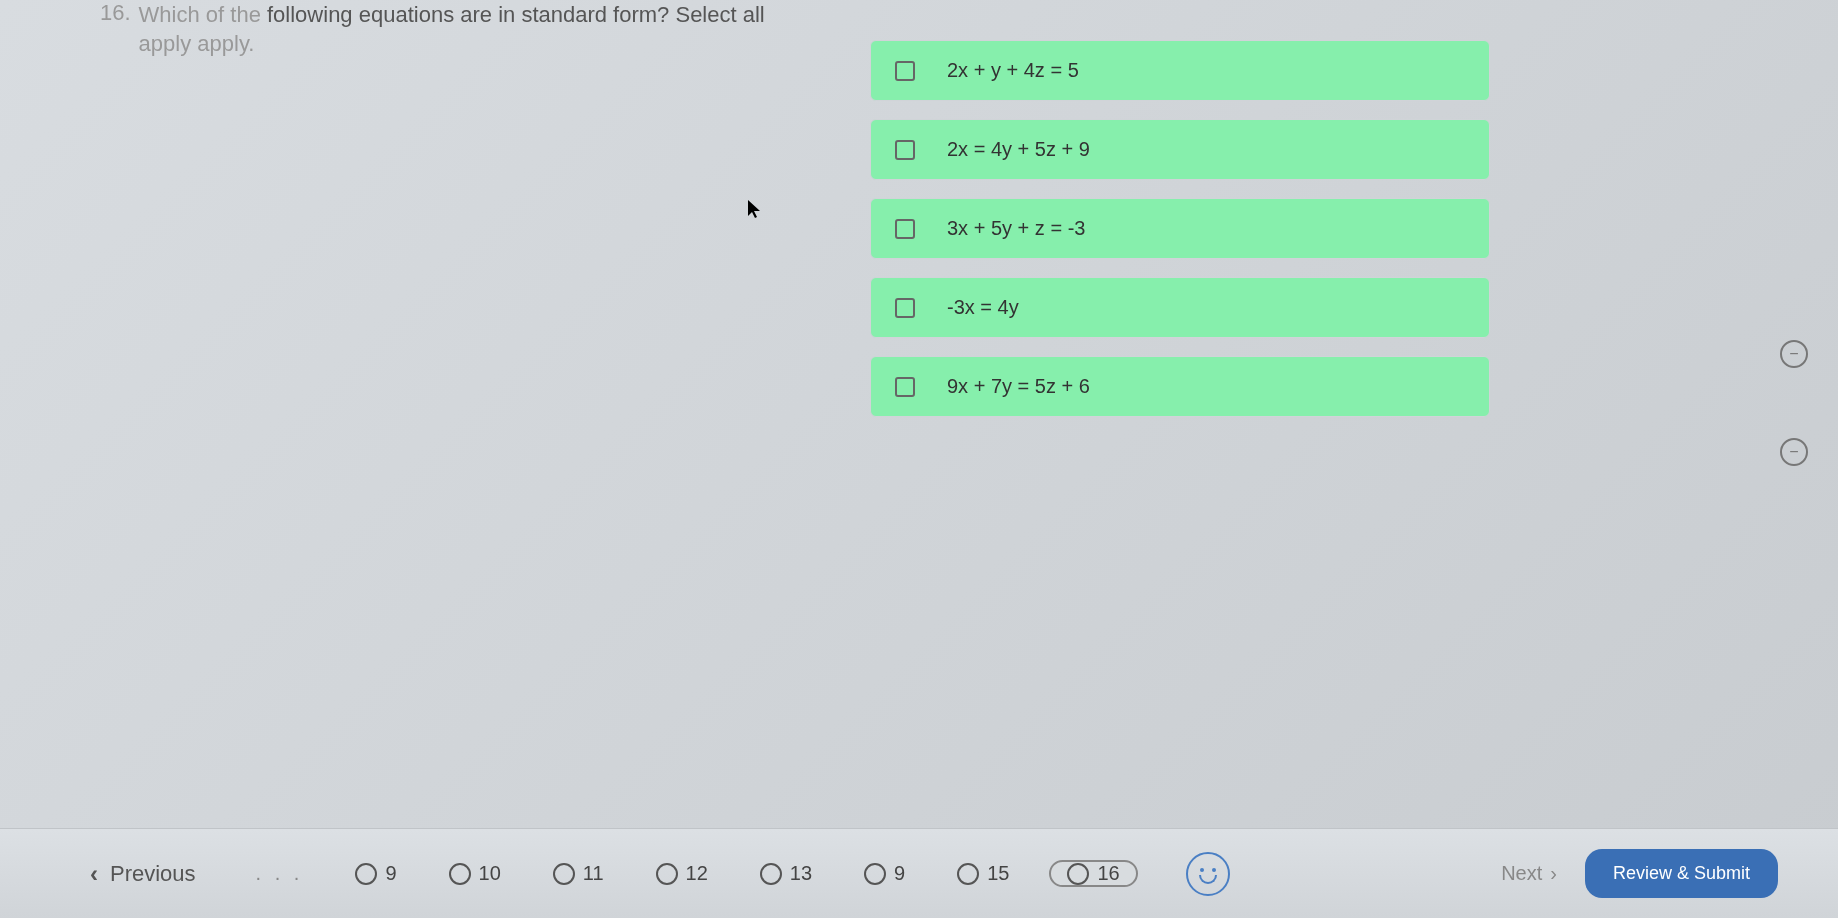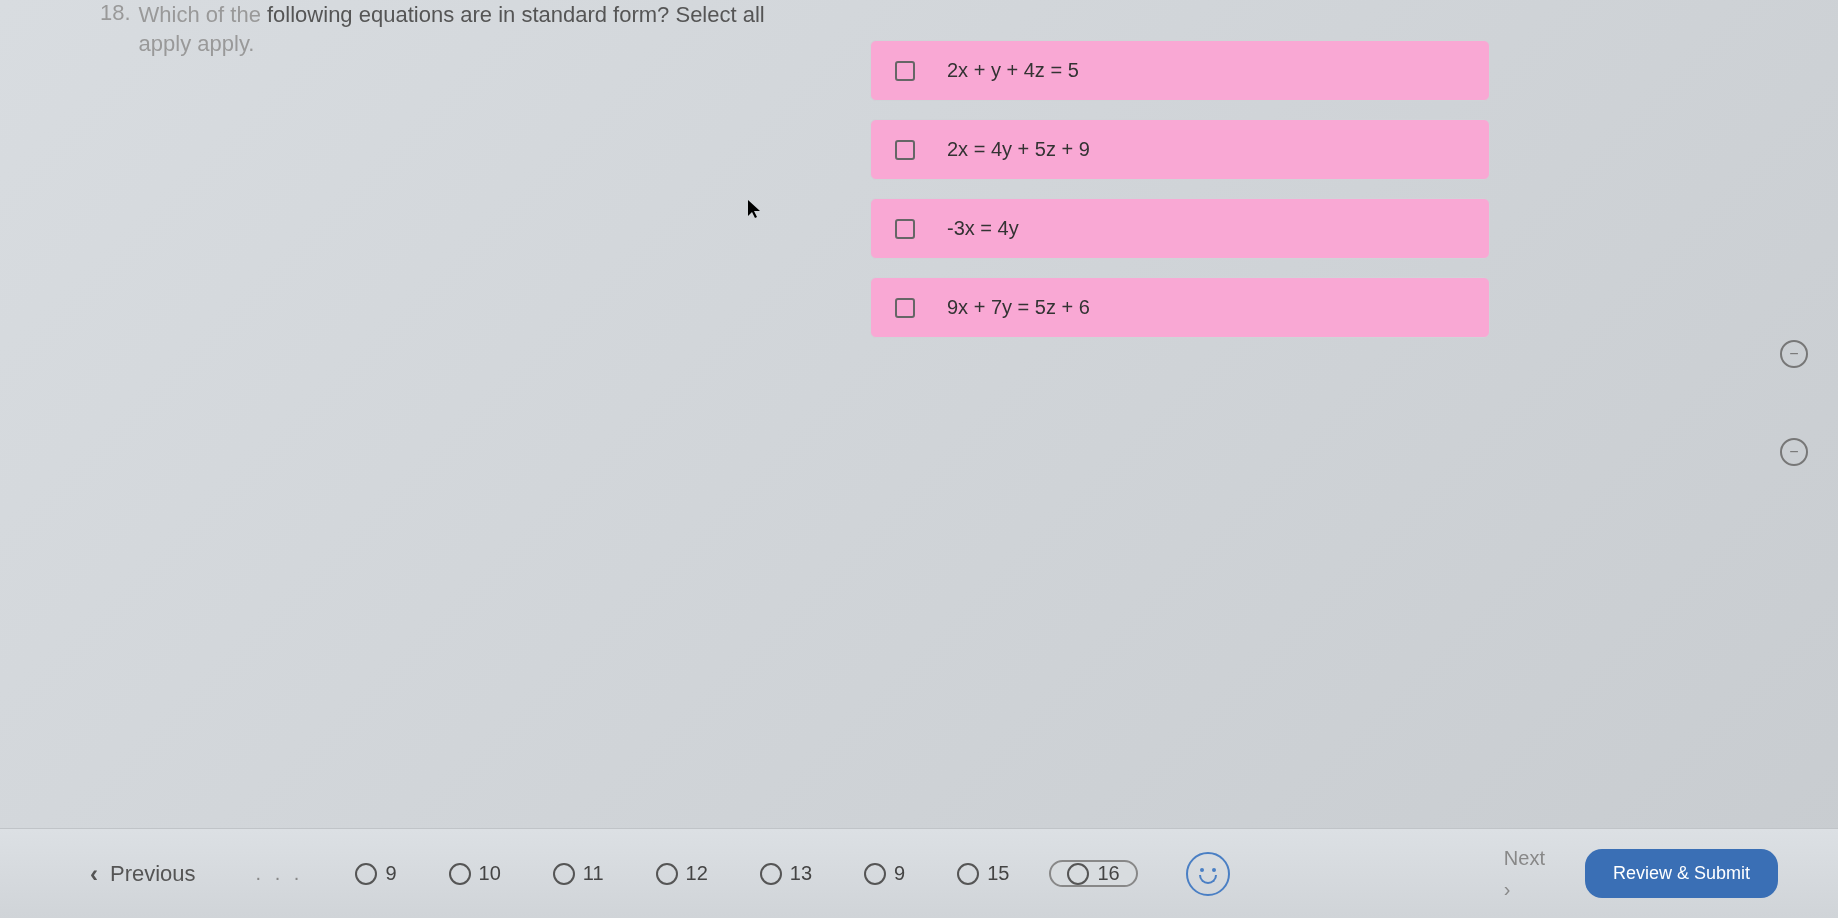--- a/index.html
+++ b/index.html
@@ -50,21 +50,21 @@
       position: absolute;
       left: 870px;
       top: 40px;
       width: 620px;
       display: flex;
       flex-direction: column;
       gap: 18px;
     }
     
     .answer-option {
-      background: #f9a8d4;
+      background: #86efac;
       border: 1px solid #d0d4d8;
       border-radius: 6px;
       padding: 18px 24px;
       display: flex;
       align-items: center;
       gap: 32px;
       cursor: pointer;
     }
     
     .checkbox {
@@ -225,22 +225,21 @@
     }
     
     .nav-next {
       display: flex;
       align-items: flex-start;
       gap: 8px;
       color: #888;
       font-size: 20px;
       cursor: pointer;
       margin-left: 30px;
-      margin-right: 20px;
-      flex-direction: column;
+      margin-right: 8px;
     }
     
     .chevron-right {
       font-size: 20px;
     }
     
     .review-submit {
       background: #3a6fb5;
       color: #fff;
       padding: 14px 28px;
@@ -257,21 +256,21 @@
       font-size: 18px;
       color: #000;
       pointer-events: none;
     }
   </style>
 </head>
 <body>
 
 <div class="content-area">
   <div class="question-header">
-    <span class="question-number">18.</span>
+    <span class="question-number">16.</span>
     <div>
       <span class="question-text-part">Which of the</span>
       <span class="question-text">following equations are in standard form? Select all</span>
       <br>
       <span class="question-text-part">apply apply.</span>
     </div>
   </div>
 
   <div class="cursor-pointer">
     <svg width="16" height="20" viewBox="0 0 16 20">
@@ -280,20 +279,24 @@
   </div>
 
   <div class="answer-options">
     <div class="answer-option">
       <div class="checkbox"></div>
       <span class="option-text">2x + y + 4z = 5</span>
     </div>
     <div class="answer-option">
       <div class="checkbox"></div>
       <span class="option-text">2x = 4y + 5z + 9</span>
+    </div>
+    <div class="answer-option">
+      <div class="checkbox"></div>
+      <span class="option-text">3x + 5y + z = -3</span>
     </div>
     <div class="answer-option">
       <div class="checkbox"></div>
       <span class="option-text">-3x = 4y</span>
     </div>
     <div class="answer-option">
       <div class="checkbox"></div>
       <span class="option-text">9x + 7y = 5z + 6</span>
     </div>
   </div>

